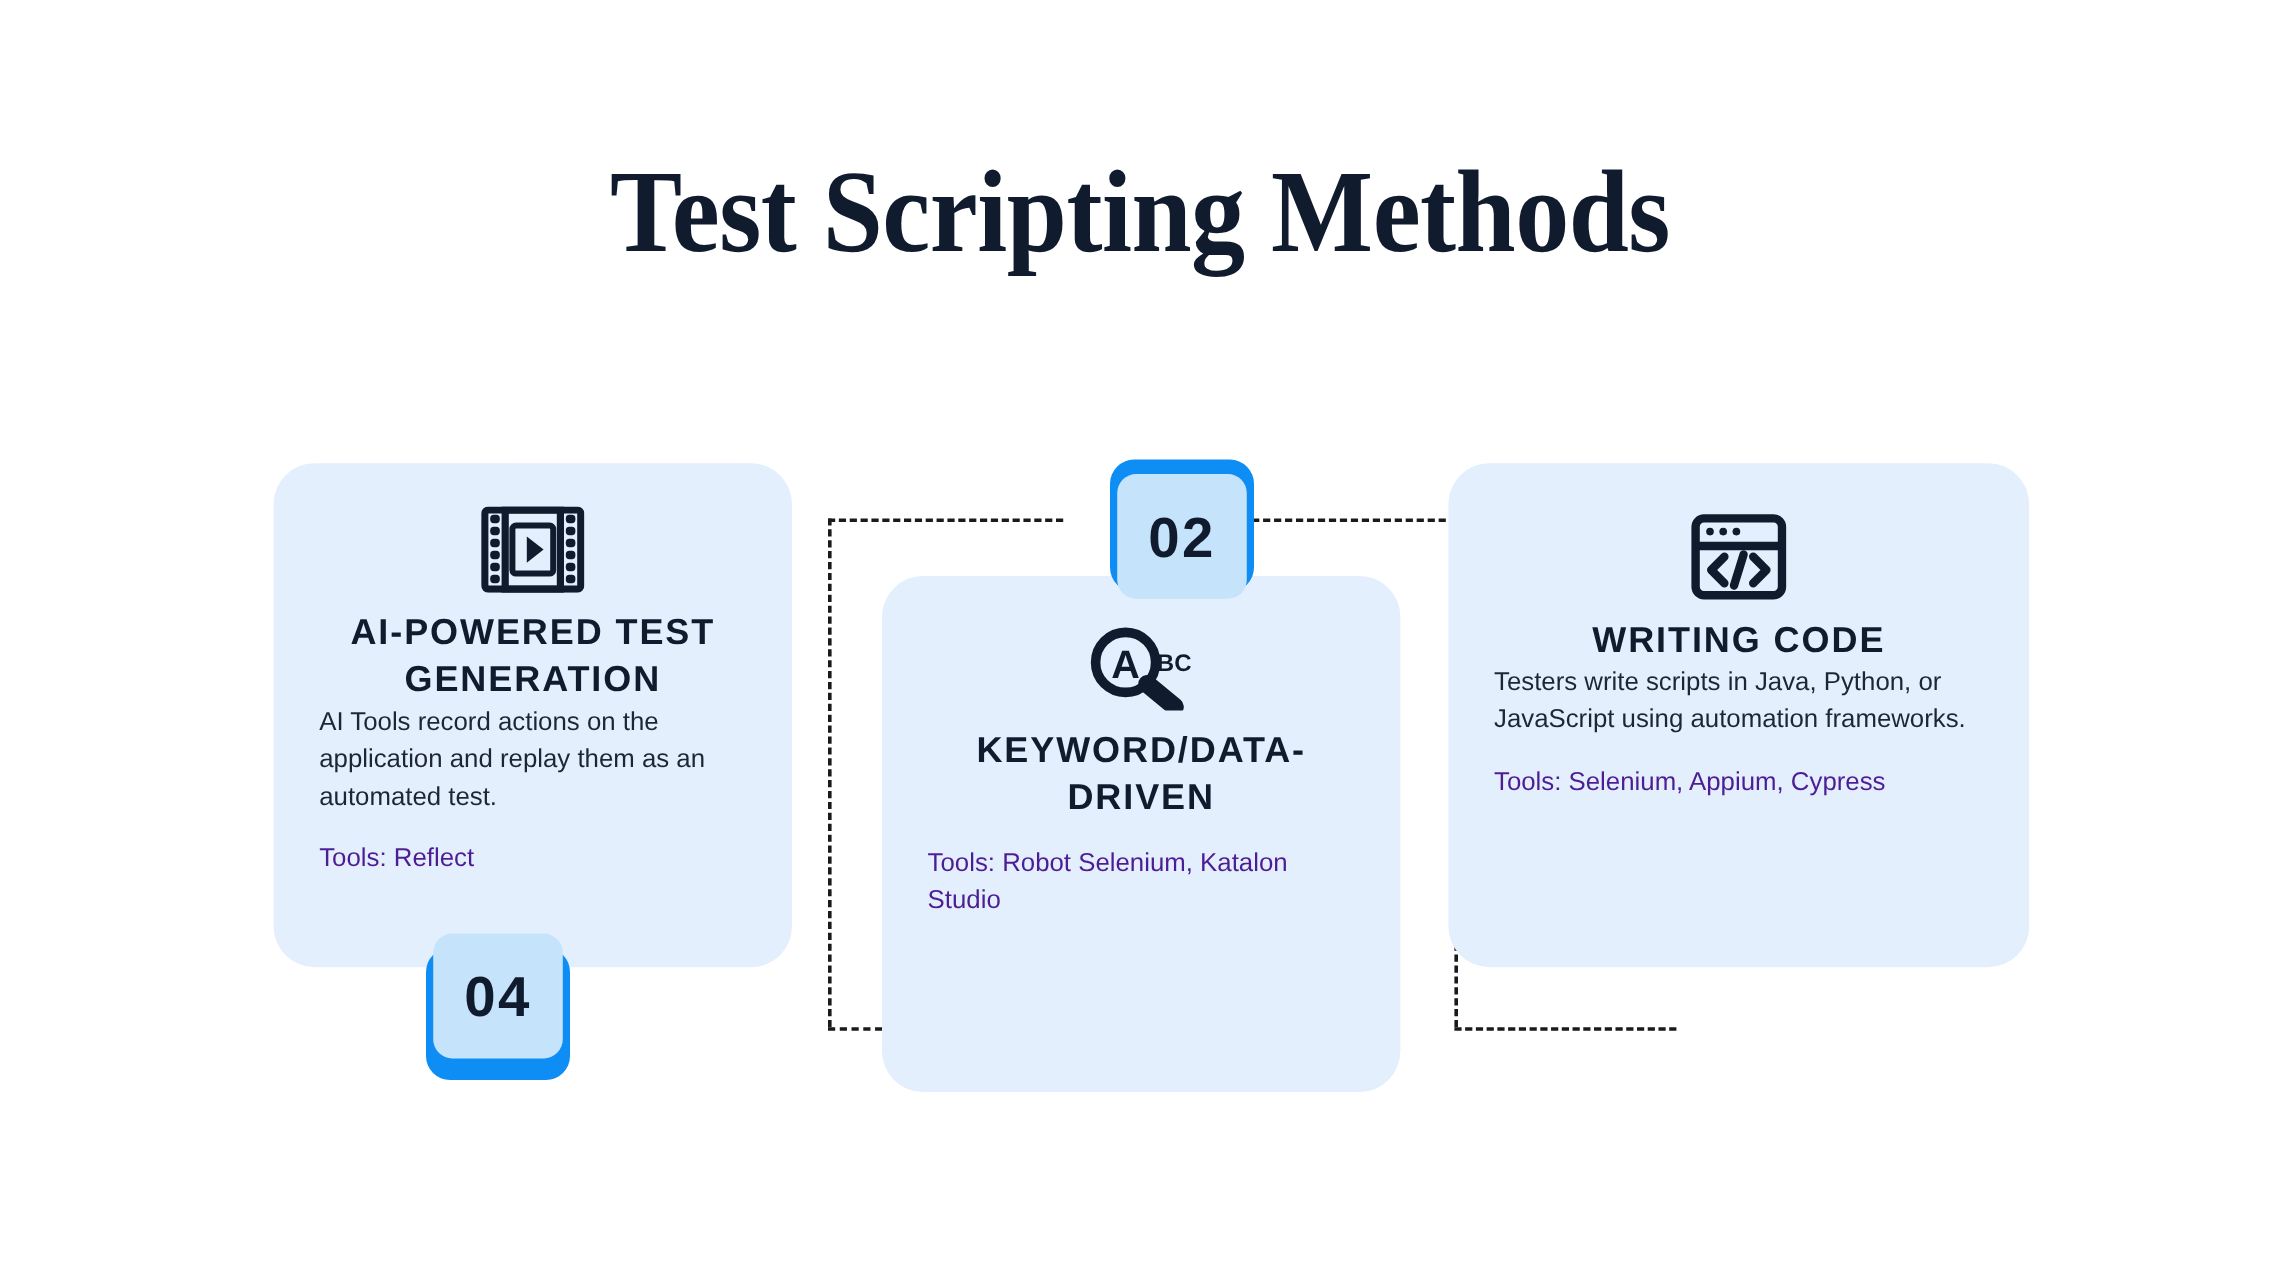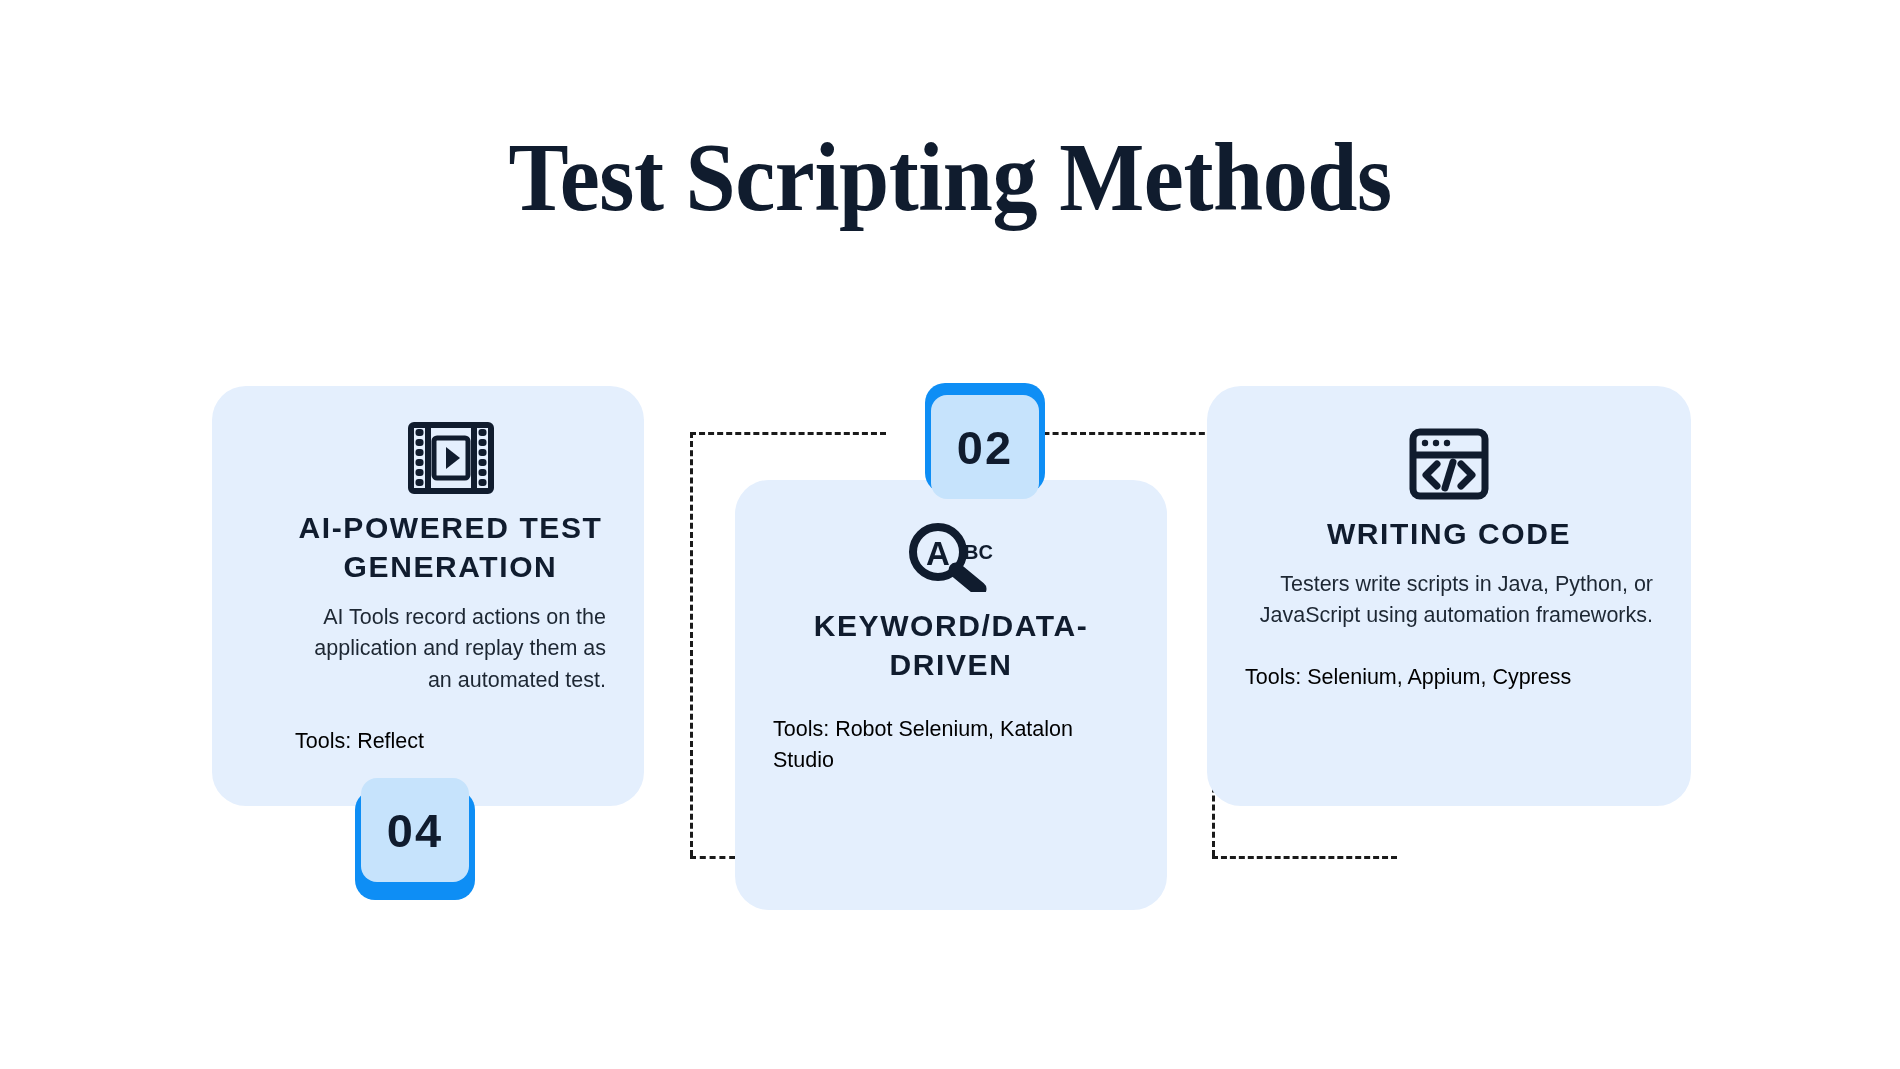--- a/index.html
+++ b/index.html
@@ -57,21 +57,21 @@
   #conn-right-top    { left: 1016px; top: 432px; width: 198px; }
   #conn-right-bottom { left: 1212px; top: 856px; width: 185px; }
 
   
   .card {
     position: absolute;
     background: #e4effd;
     border-radius: 34px;
   }
 
-  #card-1 { left: 212px;  top: 386px; width: 432px; height: 420px; padding-left: 45px; }
+  #card-1 { left: 228px;  top: 386px; width: 432px; height: 420px; }
   #card-2 { left: 735px;  top: 480px; width: 432px; height: 430px; }
   #card-3 { left: 1207px; top: 386px; width: 484px; height: 420px; }
 
   .card-inner {
     padding: 0 38px;
     width: 100%;
     height: 100%;
   }
 
   .icon-wrap {
@@ -92,30 +92,29 @@
     letter-spacing: 1.6px;
     color: #101c2e;
     margin-top: 14px;
   }
 
   .card-body {
     font-family: "Liberation Sans", sans-serif;
     font-size: 21.5px;
     line-height: 1.46;
     color: #1d2733;
-    margin-top: 16px;
-    text-align: right;
+    text-align: left;
   }
 
   .card-tools {
     font-family: "Liberation Sans", sans-serif;
     font-size: 21.5px;
     line-height: 1.46;
-    color: #000000;
-    margin-top: 30px;
+    color: #4c1d95;
+    margin-top: 20px;
     text-align: left;
   }
 
   
   .badge {
     position: absolute;
     width: 120px;
     height: 116px;
   }
   .badge-frame {

